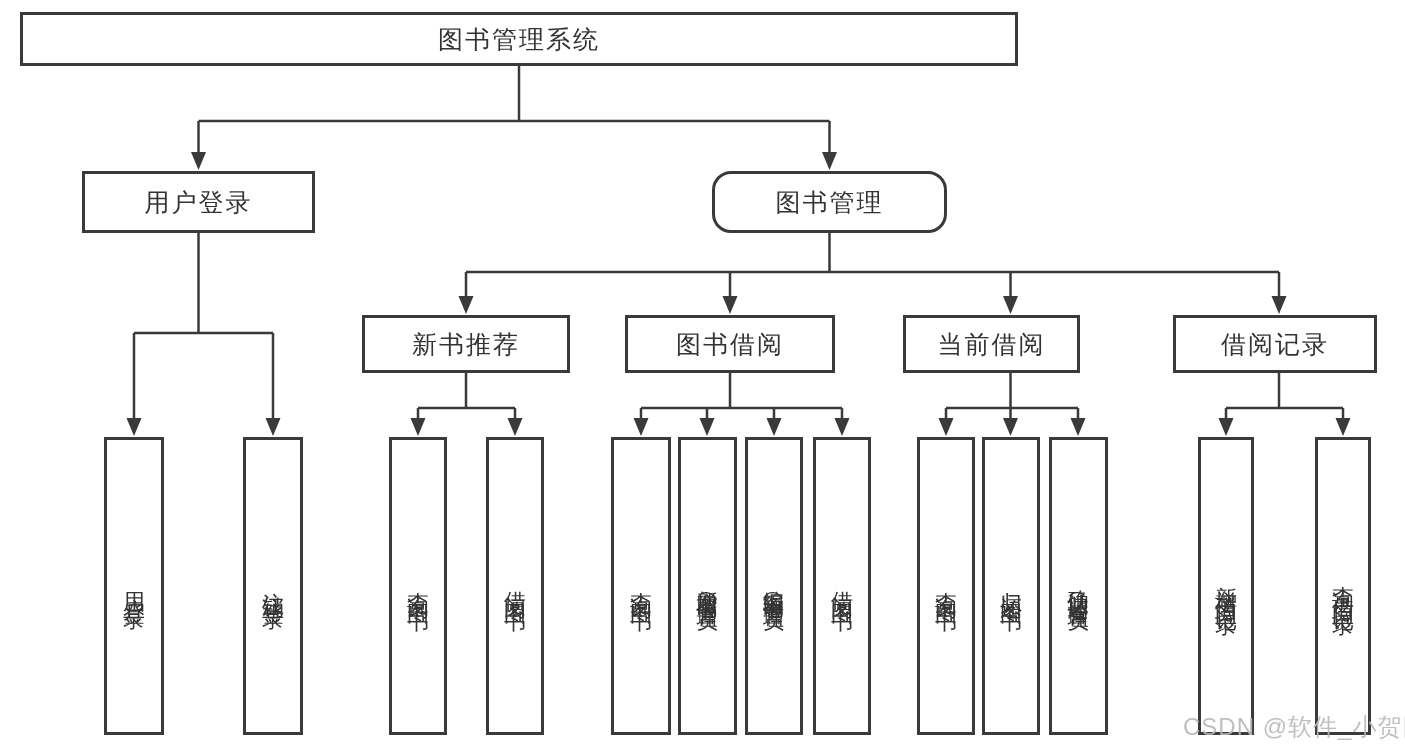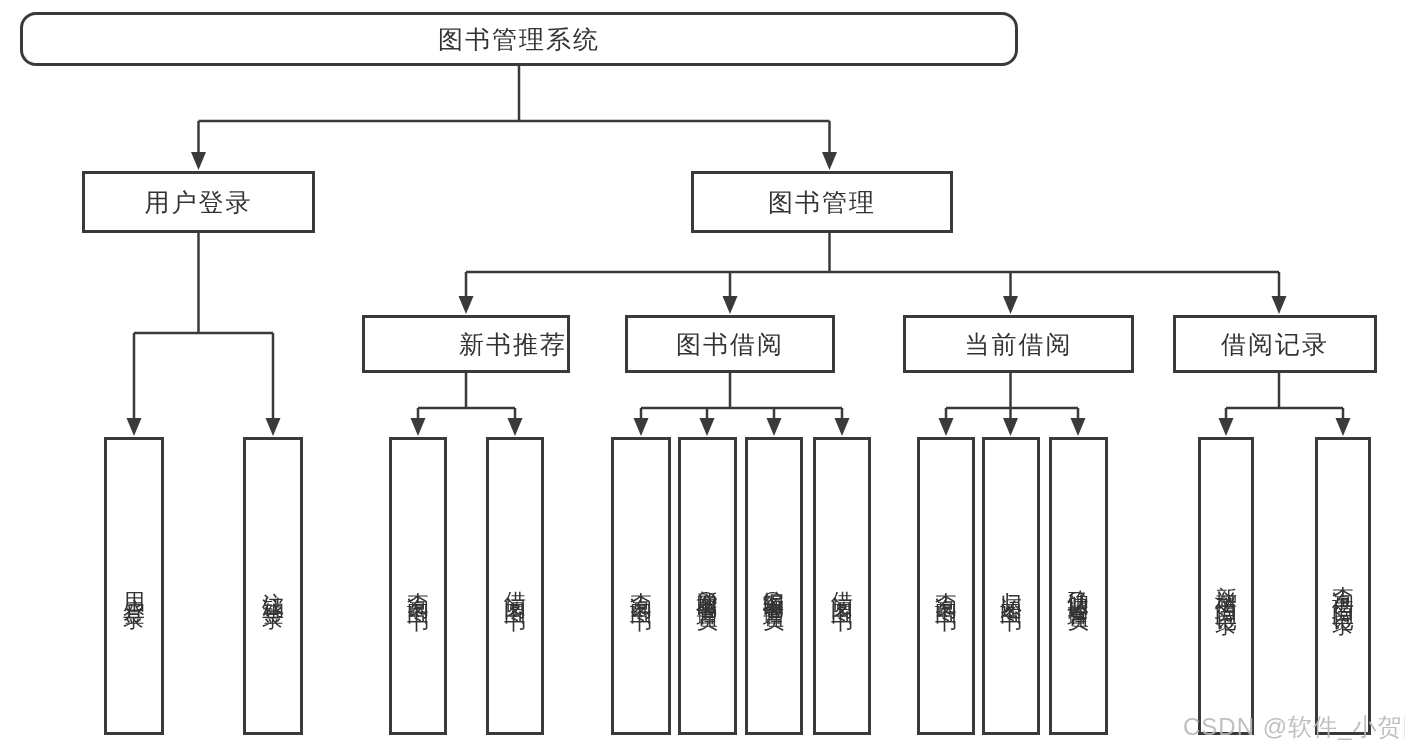--- a/index.html
+++ b/index.html
@@ -121,38 +121,38 @@
     <polygon fill="#3a3a3a" stroke="none" points="1070.5,418 1085.5,418 1078,436"></polygon>
 
     <path d="M1279,373 V408"></path>
     <path d="M1226,408 H1343"></path>
     <path d="M1226,408 V420"></path>
     <path d="M1343,408 V420"></path>
     <polygon fill="#3a3a3a" stroke="none" points="1218.5,418 1233.5,418 1226,436"></polygon>
     <polygon fill="#3a3a3a" stroke="none" points="1335.5,418 1350.5,418 1343,436"></polygon>
   </svg>
 
-  <div class="node" style="left:20px; top:12px; width:998px; height:54px;border-radius:16px;">
+  <div class="node" style="left:20px; top:12px; width:998px; height:54px;">
     <span class="label">图书管理系统</span>
   </div>
 
   <div class="node" style="left:82px; top:171px; width:233px; height:62px;">
     <span class="label">用户登录</span>
   </div>
-  <div class="node" style="left:691px; top:171px; width:262px; height:62px;">
+  <div class="node" style="left:712px; top:171px; width:235px; height:62px;border-radius:19px;">
     <span class="label">图书管理</span>
   </div>
 
-  <div class="node" style="left:362px; top:315px; width:208px; height:58px;justify-content:flex-end;">
+  <div class="node" style="left:362px; top:315px; width:208px; height:58px;">
     <span class="label">新书推荐</span>
   </div>
   <div class="node" style="left:625px; top:315px; width:210px; height:58px;justify-content:center;">
     <span class="label">图书借阅</span>
   </div>
-  <div class="node" style="left:903px; top:315px; width:231px; height:58px;">
+  <div class="node" style="left:903px; top:315px; width:177px; height:58px;">
     <span class="label">当前借阅</span>
   </div>
   <div class="node" style="left:1173px; top:315px; width:204px; height:58px;">
     <span class="label">借阅记录</span>
   </div>
 
   <div class="node v" style="left:104px; top:437px; width:60px; height:298px;">
     <span class="label">用户登录</span>
   </div>
   <div class="node v" style="left:243px; top:437px; width:60px; height:298px;">

